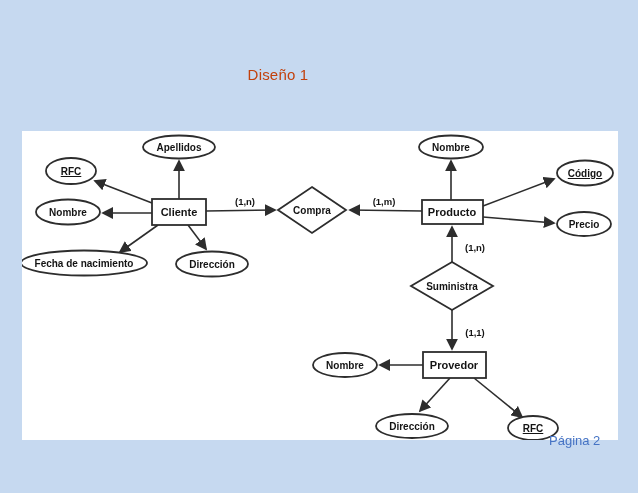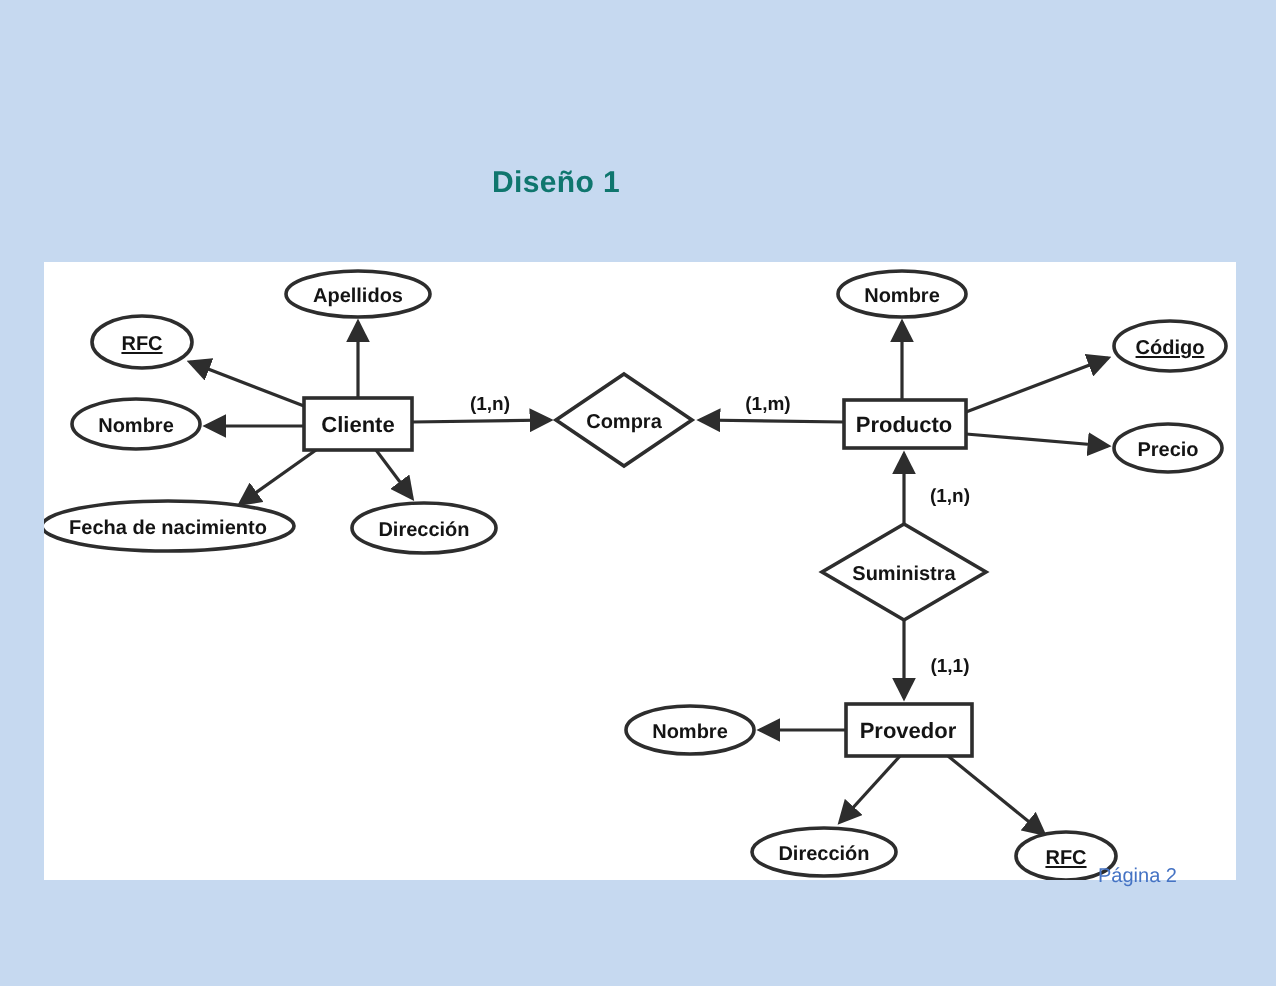--- a/index.html
+++ b/index.html
@@ -10,41 +10,41 @@
     width: 638px;
     height: 493px;
     position: relative;
     background: #c6d9f0;
     font-family: "Liberation Sans", sans-serif;
     overflow: hidden;
   }
   .slide-title {
     position: absolute;
     left: 180px;
-    top: 83px;
+    top: 66px;
     width: 196px;
     text-align: center;
     font-size: 15px;
-    font-weight: bold;
-    color: #0f766e;
+    font-weight: normal;
+    color: #c2410c;
     letter-spacing: 0.2px;
   }
   .canvas {
     position: absolute;
     left: 22px;
     top: 131px;
     width: 596px;
     height: 309px;
     background: #ffffff;
   }
   .footer-page {
     position: absolute;
     left: 549px;
     top: 433px;
-    font-size: 10px;
+    font-size: 13px;
     color: #4573c4;
   }
   
   .shape {
     fill: #ffffff;
     stroke: #2d2d2d;
     stroke-width: 1.8;
   }
   .edge {
     stroke: #2d2d2d;

